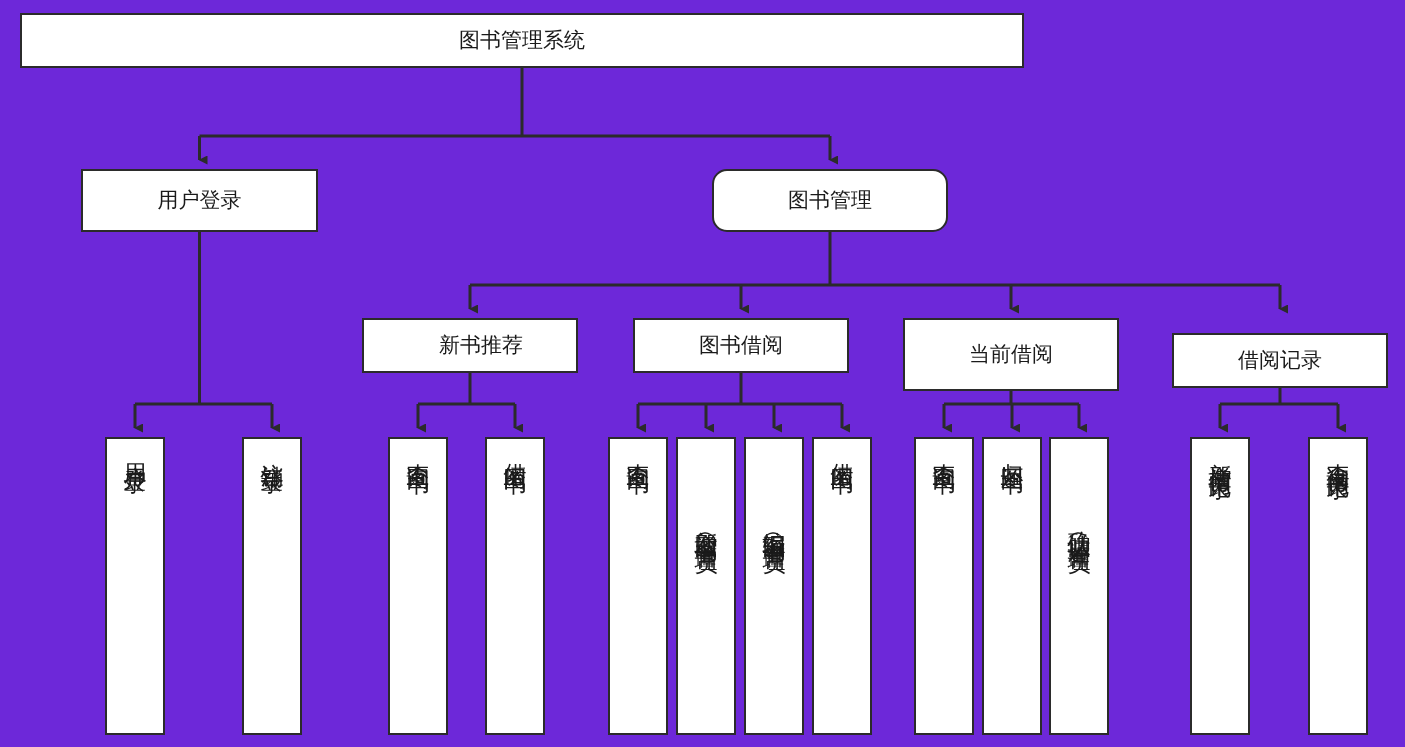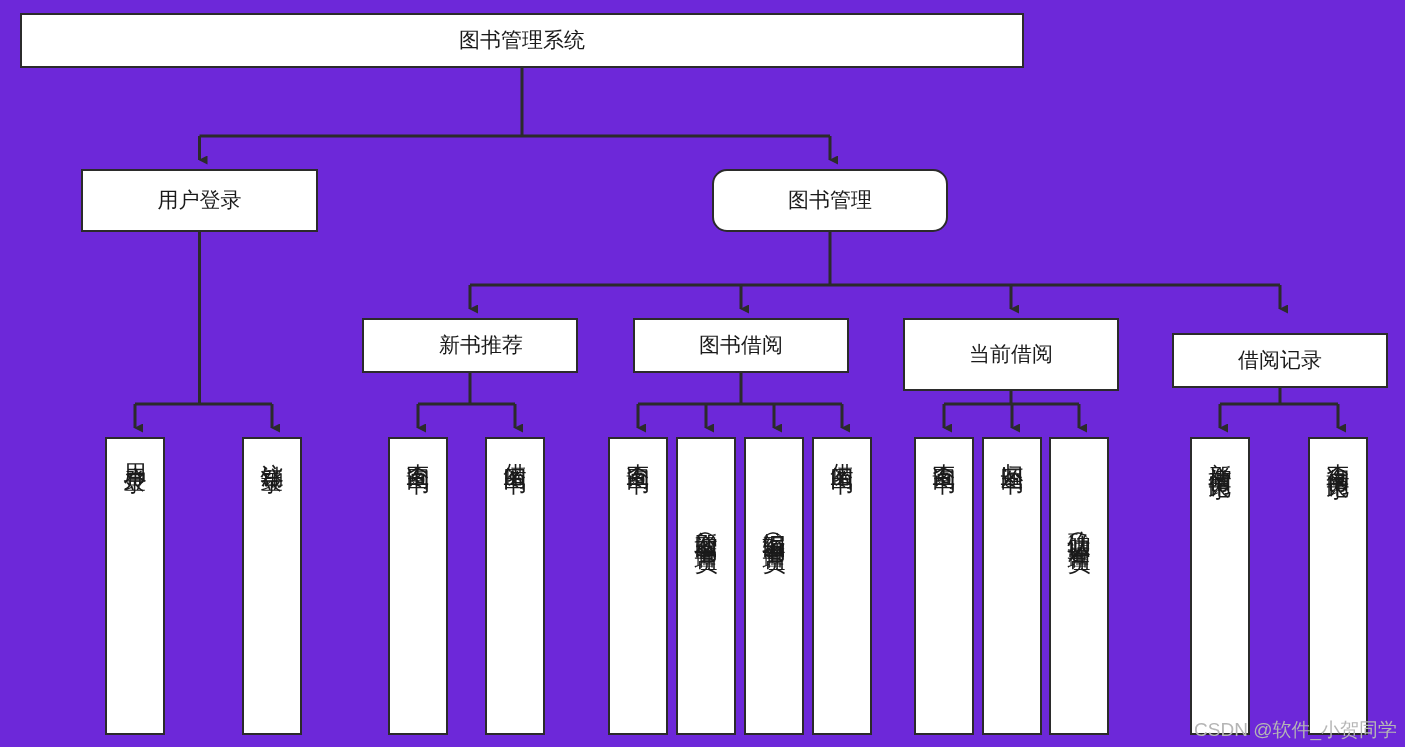--- a/index.html
+++ b/index.html
@@ -172,15 +172,14 @@
         <span class="label">确认归还（管理员）</span>
       </div>
       <div class="node v" style="left: 1190px; top: 437px; width: 60px; height: 298px;">
         <span class="label">新增借阅记录</span>
       </div>
       <div class="node v" style="left: 1308px; top: 437px; width: 60px; height: 298px;">
         <span class="label">查询借阅记录</span>
       </div>
     </div>
 
-  <div class="watermark">CSDN @软件_小贺同学</div>
 
 </div>
 
 </body></html>

